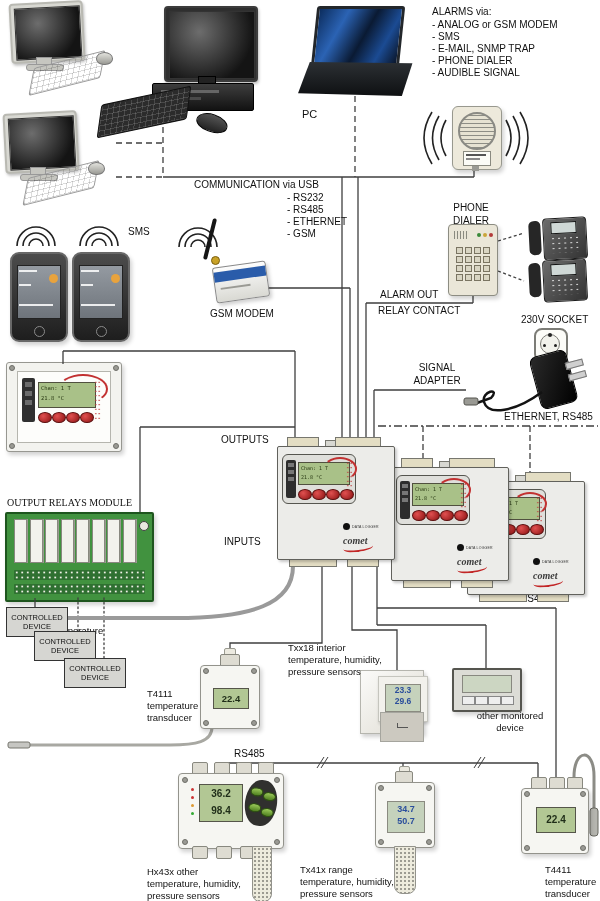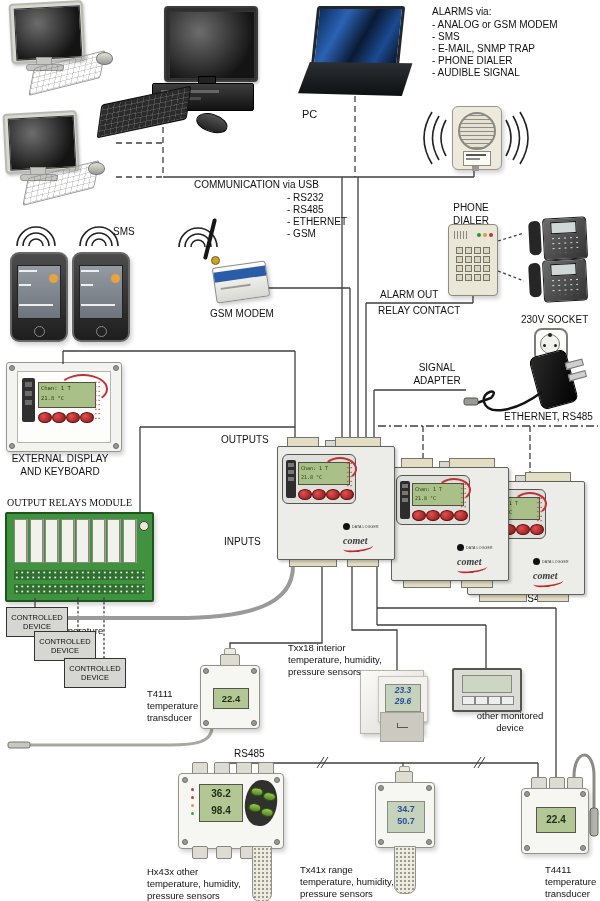--- a/index.html
+++ b/index.html
@@ -447,21 +447,21 @@
       <div class="screw" style="right:2px;top:2px;"></div>
       <div class="screw" style="left:2px;bottom:2px;"></div>
       <div class="screw" style="right:2px;bottom:2px;"></div>
       <div class="glcd" style="left:12px;top:22px;width:34px;height:19px;font-size:9.5px;line-height:19px;">22.4</div>
     </div>
   </div>
 
   <div class="dev">
     <div class="abs shadow" style="left:360px;top:670px;width:62px;height:62px;background:linear-gradient(135deg,#fbfbf9,#dedbd2);border:1px solid #b5b5ae;"></div>
     <div class="abs" style="left:378px;top:676px;width:48px;height:44px;background:#f2f1ec;border:1px solid #c5c5be;box-shadow:1px 2px 3px rgba(0,0,0,.2);">
-      <div class="blcd" style="left:6px;top:7px;width:34px;height:26px;font-size:8.5px;font-style:italic;">
+      <div class="blcd" style="left:6px;top:7px;width:34px;height:26px;font-size:8.5px;">
         <div>23.3</div>
         <div>29.6</div>
       </div>
     </div>
     <div class="abs" style="left:380px;top:712px;width:42px;height:28px;background:#ccc9c0;border:1px solid #a5a59e;">
       <div class="abs" style="left:16px;top:10px;width:10px;height:4px;border-bottom:1.5px solid #555;border-left:1.5px solid #555;"></div>
     </div>
   </div>
 
   <div class="dev shadow" style="left:452px;top:668px;width:66px;height:40px;background:#dcdcd6;border:2px solid #55554f;border-radius:2px;">
@@ -537,38 +537,34 @@
   <div class="lbl" style="left:432px;top:31px;">- SMS</div>
   <div class="lbl" style="left:432px;top:43px;">- E-MAIL, SNMP TRAP</div>
   <div class="lbl" style="left:432px;top:55px;">- PHONE DIALER</div>
   <div class="lbl" style="left:432px;top:67px;">- AUDIBLE SIGNAL</div>
   <div class="lbl" style="left:302px;top:108px;font-size:11px;">PC</div>
   <div class="lbl" style="left:194px;top:179px;">COMMUNICATION via USB</div>
   <div class="lbl" style="left:287px;top:192px;">- RS232</div>
   <div class="lbl" style="left:287px;top:204px;">- RS485</div>
   <div class="lbl" style="left:287px;top:216px;">- ETHERNET</div>
   <div class="lbl" style="left:287px;top:228px;">- GSM</div>
-  <div class="lbl" style="left:113px;top:226px;">SMS</div>
+  <div class="lbl" style="left:113px;top:226px;padding-left:15px;">SMS</div>
   <div class="lbl" style="left:210px;top:308px;">GSM MODEM</div>
   <div class="lbl c" style="left:446px;top:202px;width:50px;">
     <div>PHONE</div>
     <div>DIALER</div>
   </div>
   <div class="lbl" style="left:380px;top:289px;">ALARM OUT</div>
   <div class="lbl" style="left:378px;top:305px;">RELAY CONTACT</div>
   <div class="lbl" style="left:521px;top:314px;">230V SOCKET</div>
   <div class="lbl c" style="left:408px;top:362px;width:58px;">
     <div>SIGNAL</div>
     <div>ADAPTER</div>
   </div>
   <div class="lbl" style="left:504px;top:411px;">ETHERNET, RS485</div>
-  <div class="lbl c" style="left:2px;top:453px;width:116px;">
-    <div>EXTERNAL DISPLAY</div>
-    <div>AND KEYBOARD</div>
-  </div>
   <div class="lbl" style="left:7px;top:497px;font-family:Liberation Serif, serif;">OUTPUT RELAYS MODULE</div>
   <div class="lbl" style="left:221px;top:434px;">OUTPUTS</div>
   <div class="lbl" style="left:224px;top:536px;">INPUTS</div>
   <div class="lbl" style="left:520px;top:593px;">RS485</div>
   <div class="lbl s" style="left:52px;top:625px;">temperature</div>
   <div class="lbl s" style="left:147px;top:688px;">
     <div>T4111</div>
     <div>temperature</div>
     <div>transducer</div>
   </div>

